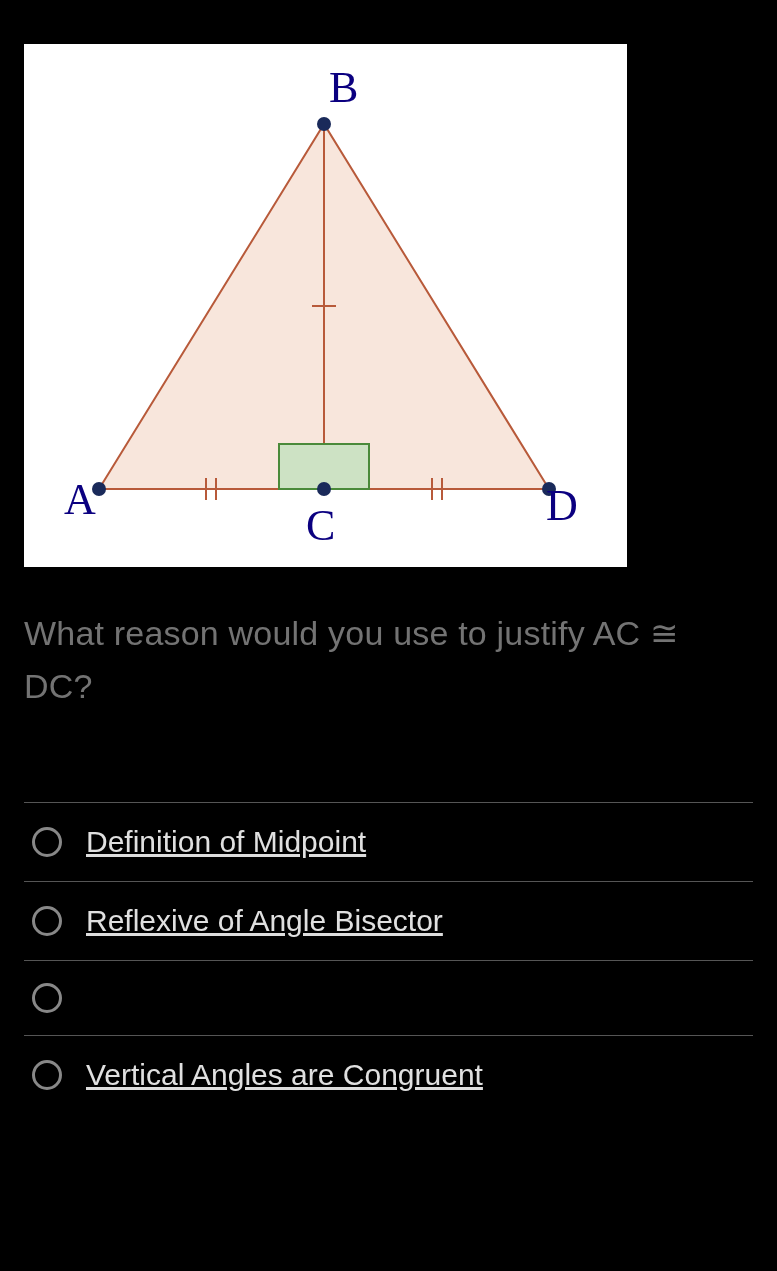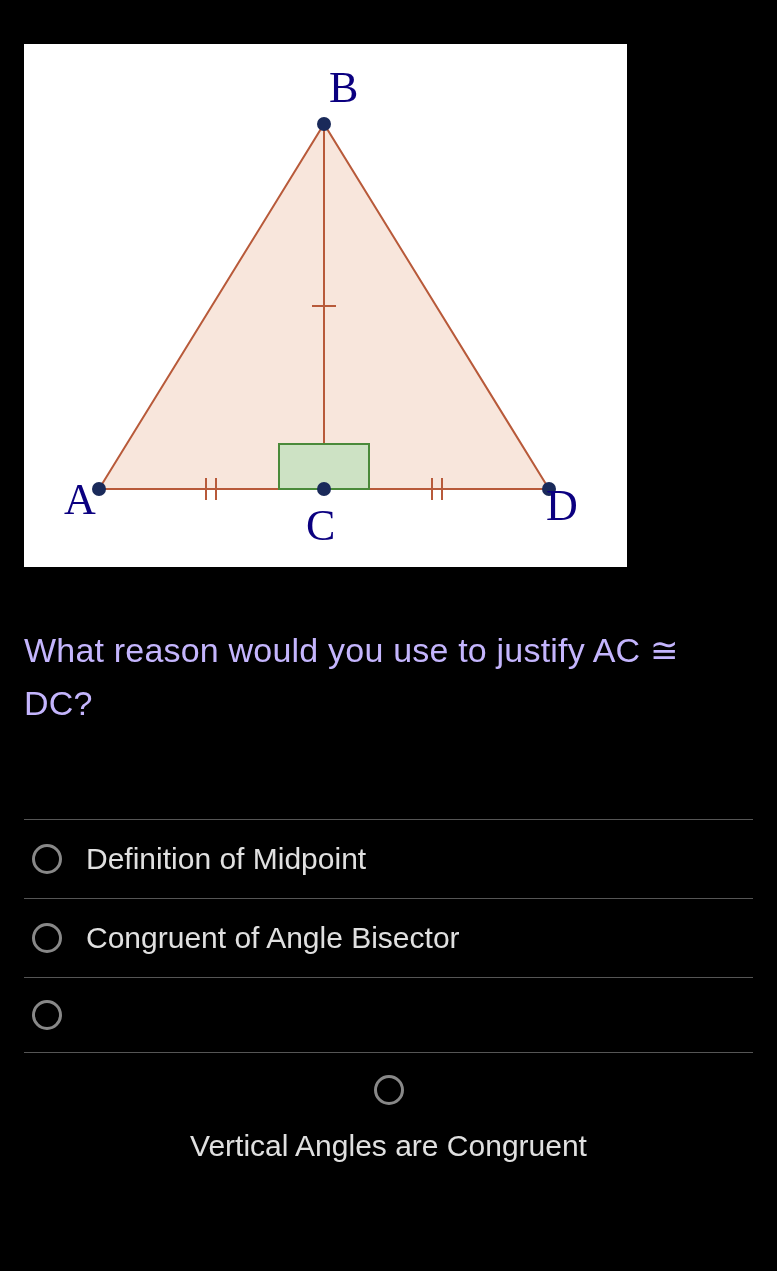--- a/index.html
+++ b/index.html
@@ -22,42 +22,43 @@
   }
   .figure svg { position: absolute; top: 0; left: 0; }
   .vlabel {
     position: absolute;
     font-family: Georgia, "Times New Roman", serif;
     font-size: 44px;
     color: #0b0080;
     font-weight: 400;
   }
   .question {
-    margin-top: 57px;
+    margin-top: 40px;
     font-size: 34px;
     font-weight: 300;
-    color: #c4b5fd;
+    color: #737373;
     line-height: 1.55;
     letter-spacing: 0.2px;
   }
   .options {
     margin-top: 90px;
+    text-decoration: underline;
   }
   .opt {
     display: flex;
     align-items: center;
     gap: 24px;
     padding: 22px 8px;
     border-top: 1px solid #555;
     font-size: 30px;
     font-weight: 300;
     color: #e0e0e0;
     cursor: pointer;
   }
-  .opt:last-child { border-bottom: none; flex-direction: column; }
+  .opt:last-child { border-bottom: none; }
   .radio {
     width: 30px;
     height: 30px;
     border: 3px solid #888;
     border-radius: 50%;
     flex-shrink: 0;
   }
 </style>
 </head>
 <body>
@@ -95,21 +96,21 @@
 
   <div class="question">What reason would you use to justify AC ≅ DC?</div>
 
   <div class="options">
     <div class="opt">
       <div class="radio"></div>
       <span>Definition of Midpoint</span>
     </div>
     <div class="opt">
       <div class="radio"></div>
-      <span>Congruent of Angle Bisector</span>
+      <span>Reflexive of Angle Bisector</span>
     </div>
     <div class="opt">
       <div class="radio"></div>
     </div>
     <div class="opt">
       <div class="radio"></div>
       <span>Vertical Angles are Congruent</span>
     </div>
   </div>
 </div>

